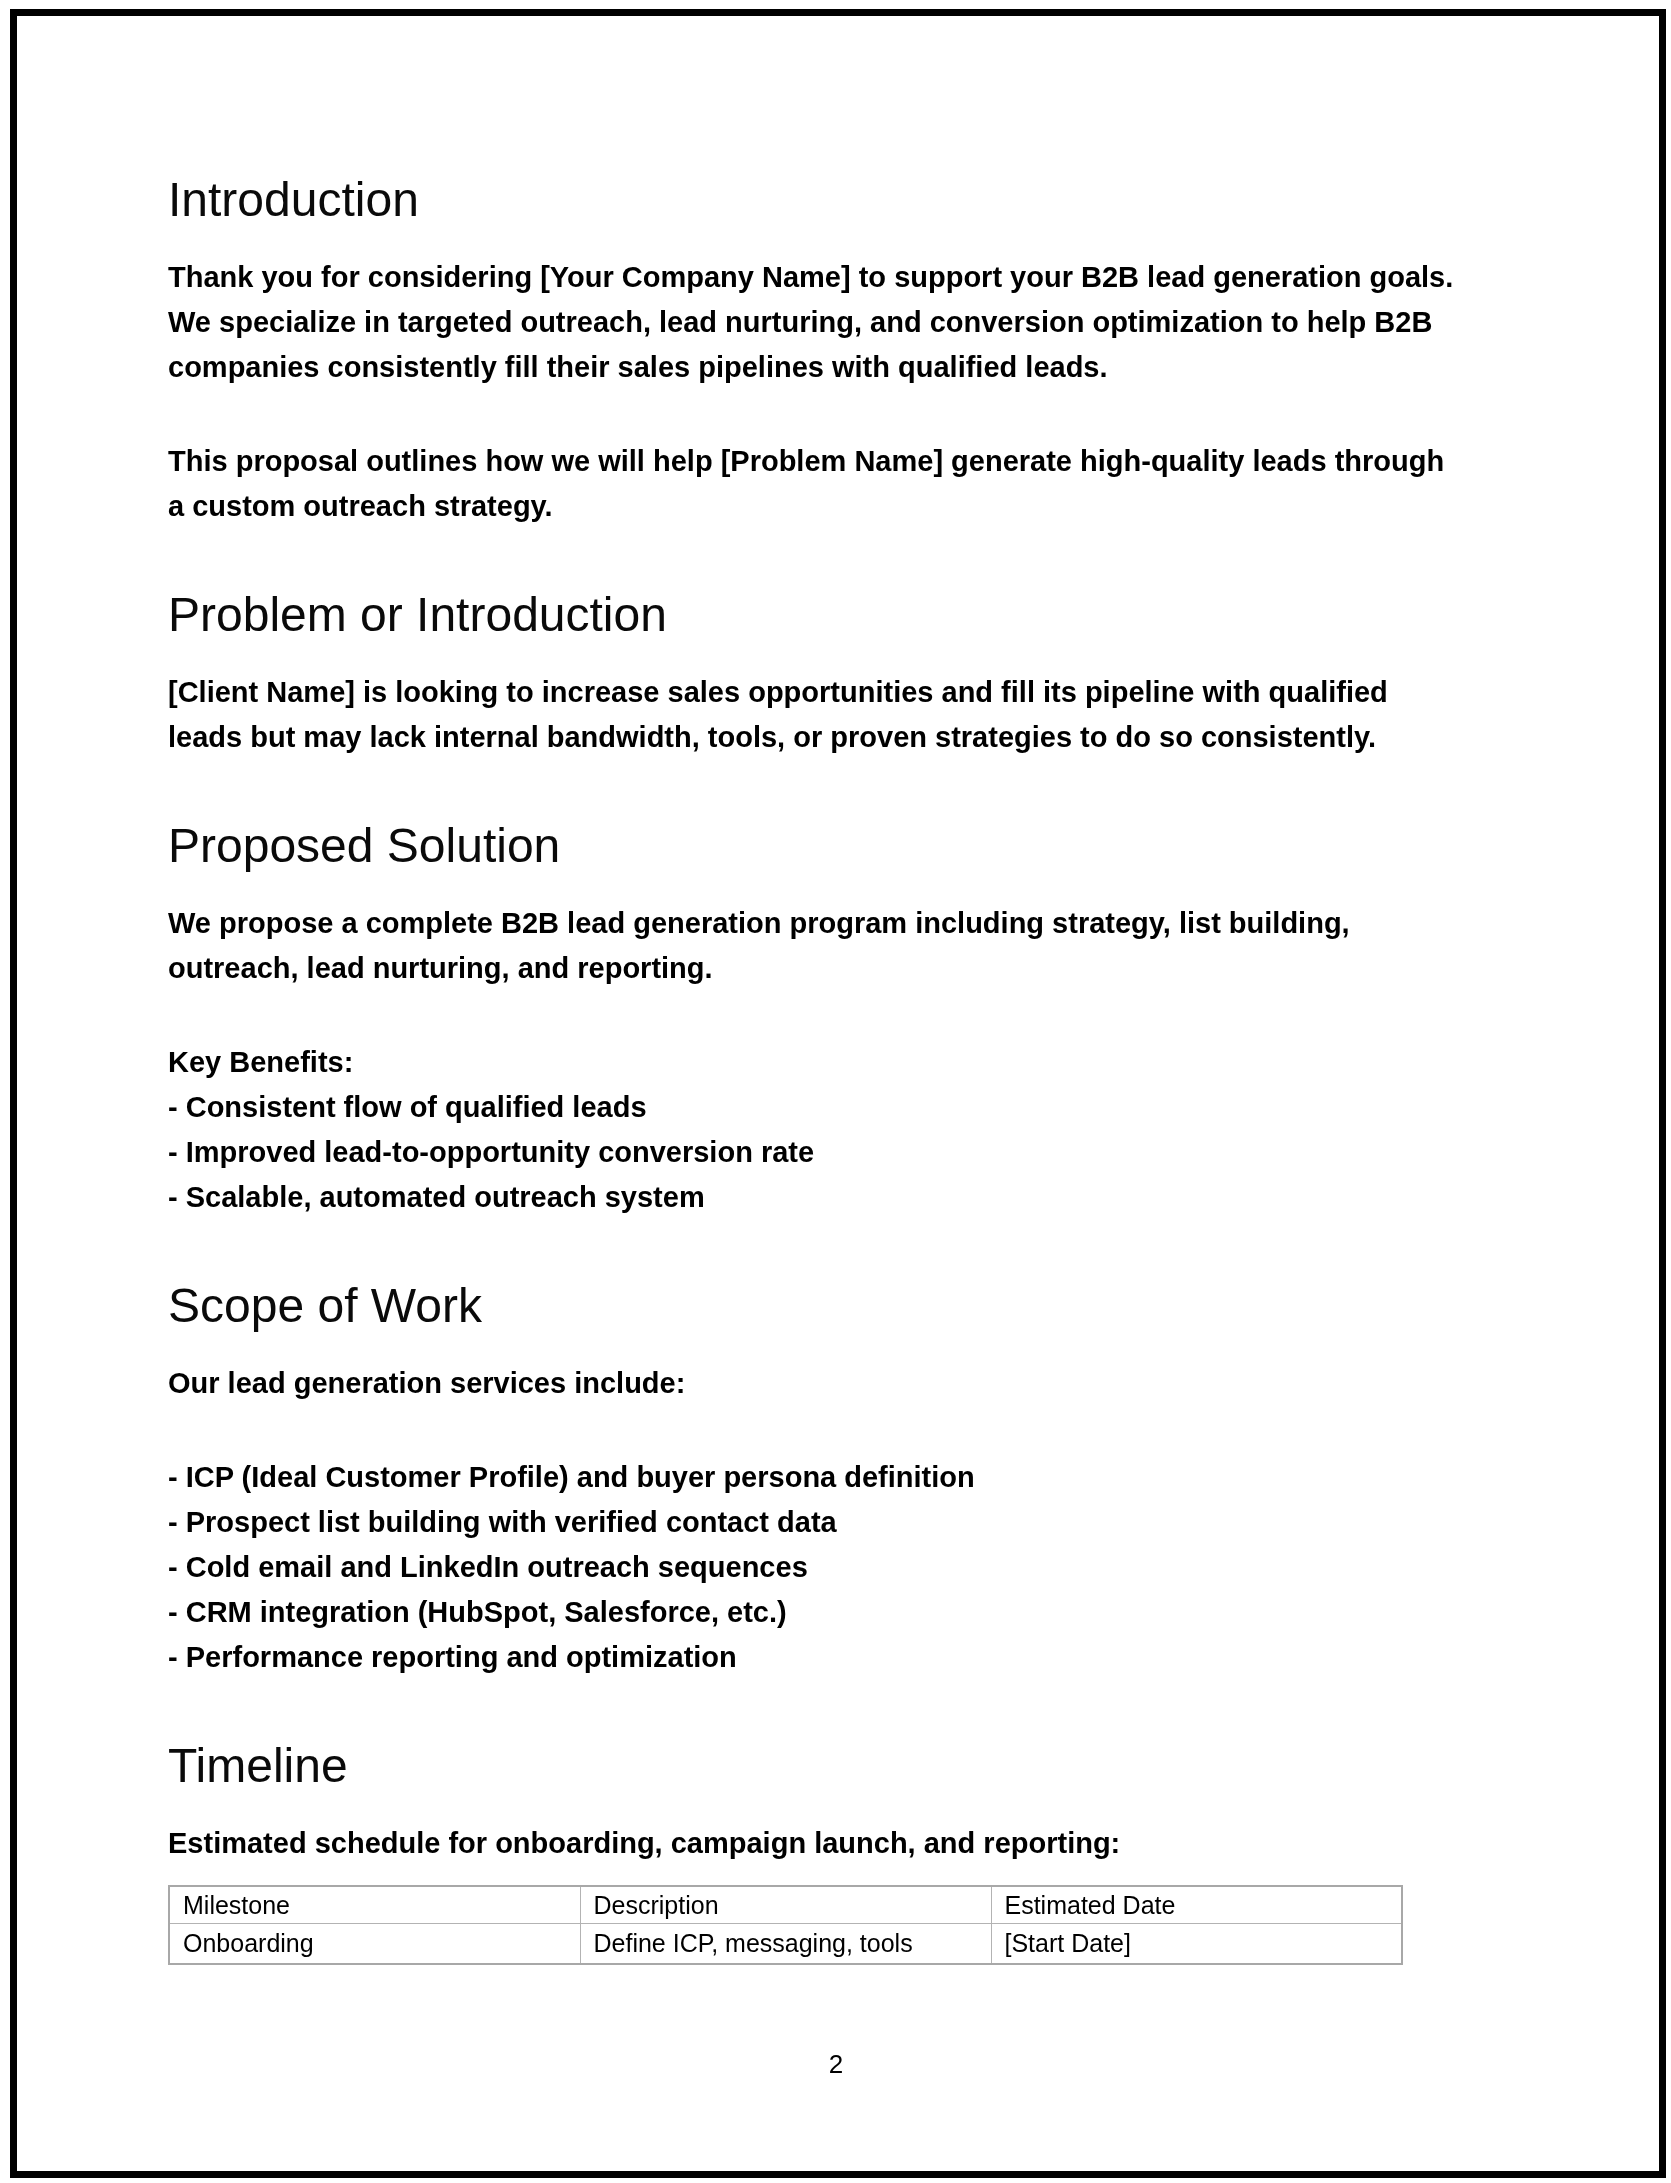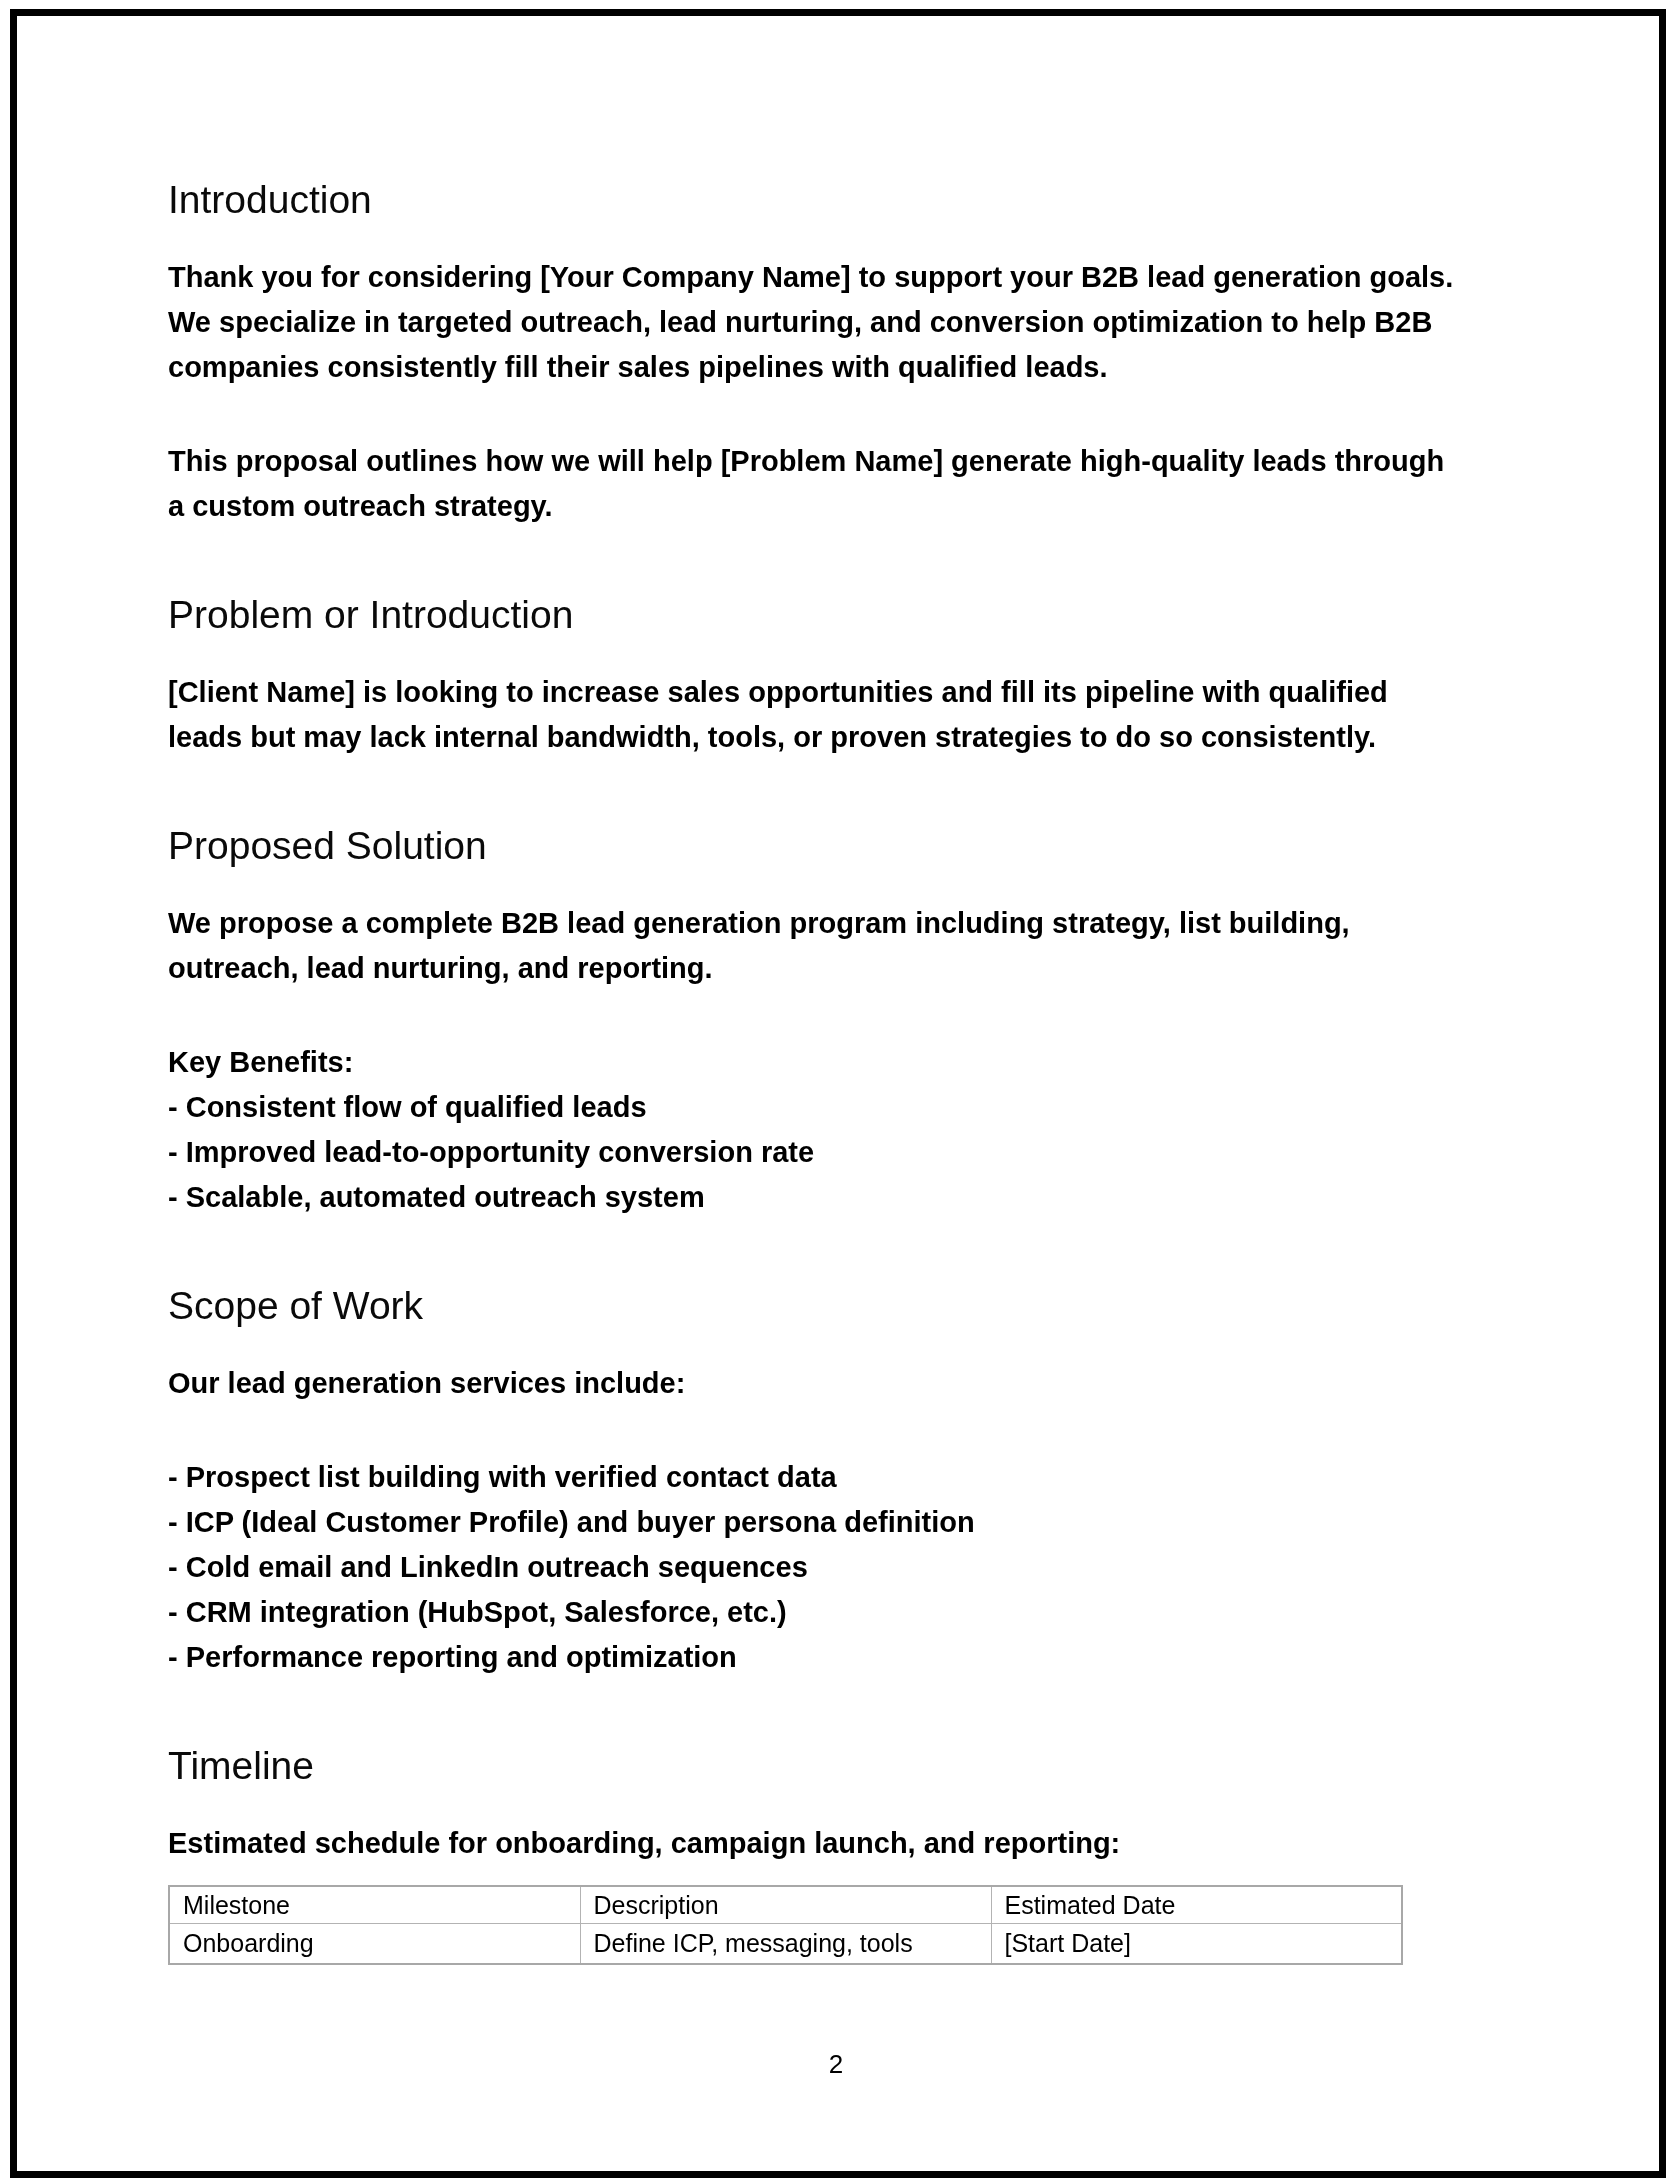--- a/index.html
+++ b/index.html
@@ -26,21 +26,21 @@
     border: 7.9px solid #000000;
     pointer-events: none;
   }
   .content {
     position: absolute;
     top: 0;
     left: 168px;
     width: 1288px;
   }
   h1.doc-heading {
-    font-size: 39px;
+    font-size: 48px;
     font-weight: 400;
     line-height: 59px;
     margin: 56px 0 26px 0;
     color: #0a0a0a;
   }
   h1.doc-heading.first {
     margin-top: 170px;
   }
   .para {
     font-size: 29px;
@@ -101,22 +101,22 @@
     <div class="para">
       <span class="line">Key Benefits:</span>
       <span class="line">- Consistent flow of qualified leads</span>
       <span class="line">- Improved lead-to-opportunity conversion rate</span>
       <span class="line">- Scalable, automated outreach system</span>
     </div>
 
     <h1 class="doc-heading">Scope of Work</h1>
     <p class="para">Our lead generation services include:</p>
     <div class="para">
+      <span class="line">- ICP (Ideal Customer Profile) and buyer persona definition</span>
       <span class="line">- Prospect list building with verified contact data</span>
-      <span class="line">- ICP (Ideal Customer Profile) and buyer persona definition</span>
       <span class="line">- Cold email and LinkedIn outreach sequences</span>
       <span class="line">- CRM integration (HubSpot, Salesforce, etc.)</span>
       <span class="line">- Performance reporting and optimization</span>
     </div>
 
     <h1 class="doc-heading">Timeline</h1>
     <p class="para">Estimated schedule for onboarding, campaign launch, and reporting:</p>
 
     <table class="doc-table">
       <colgroup>

